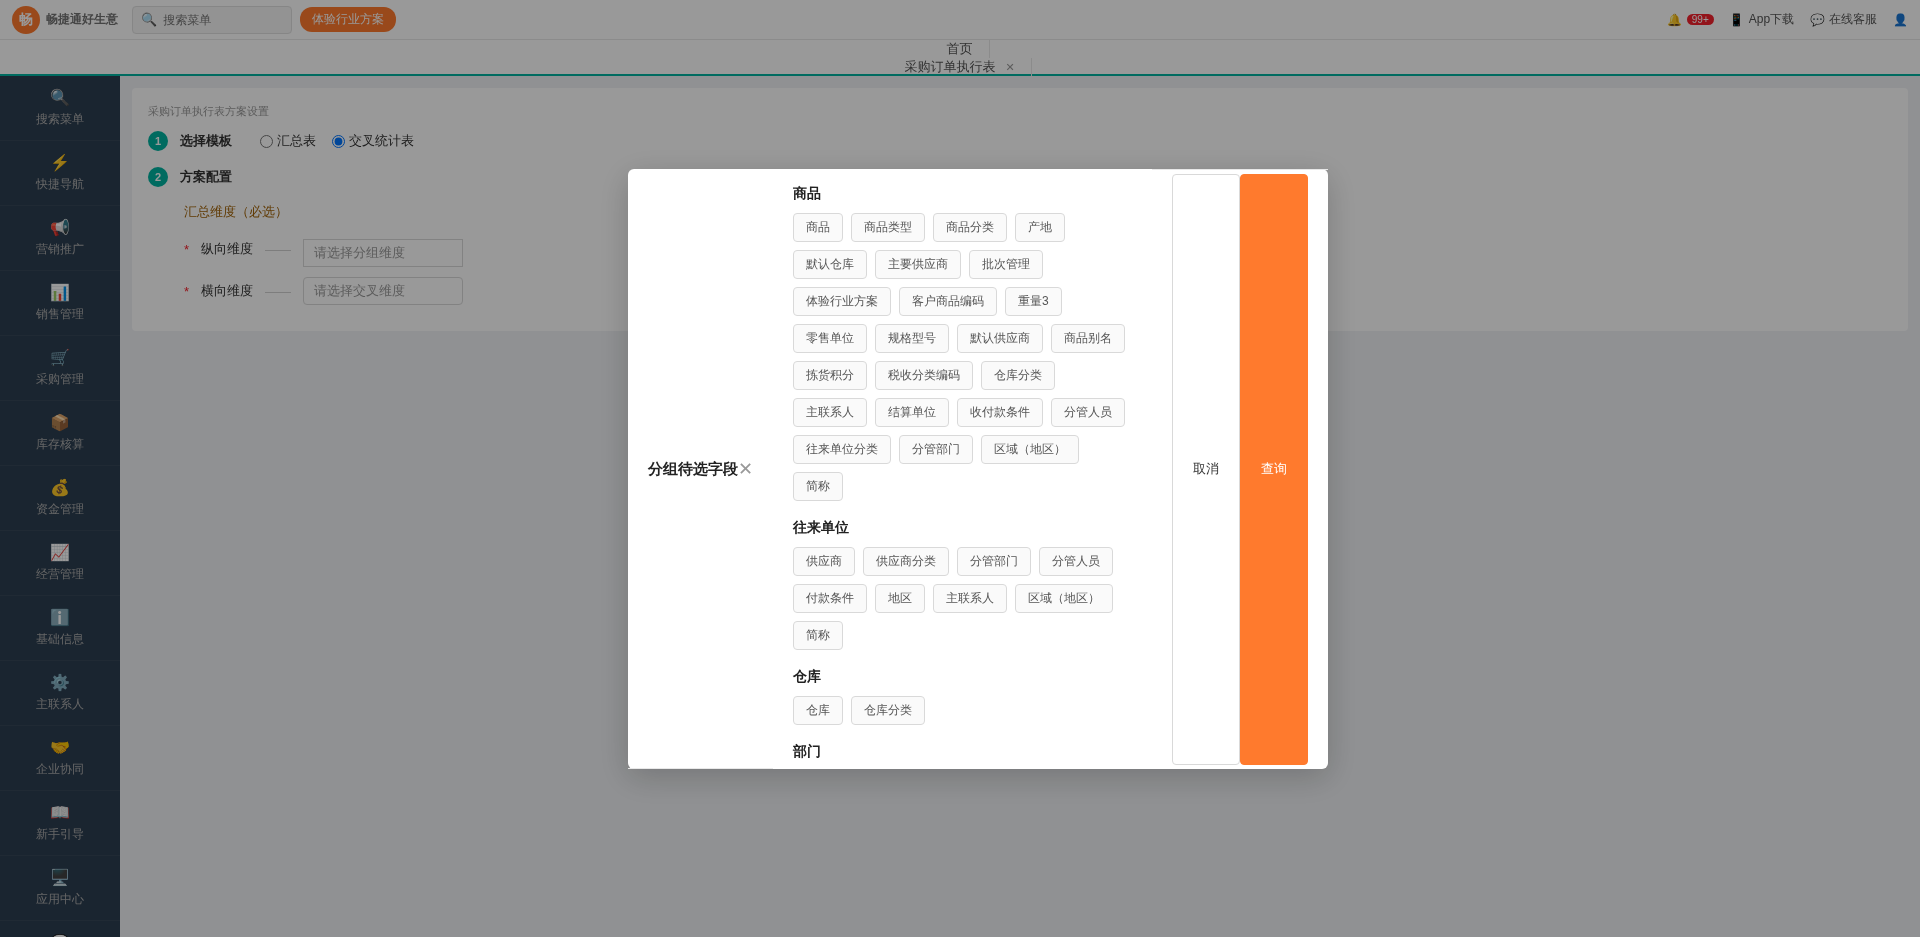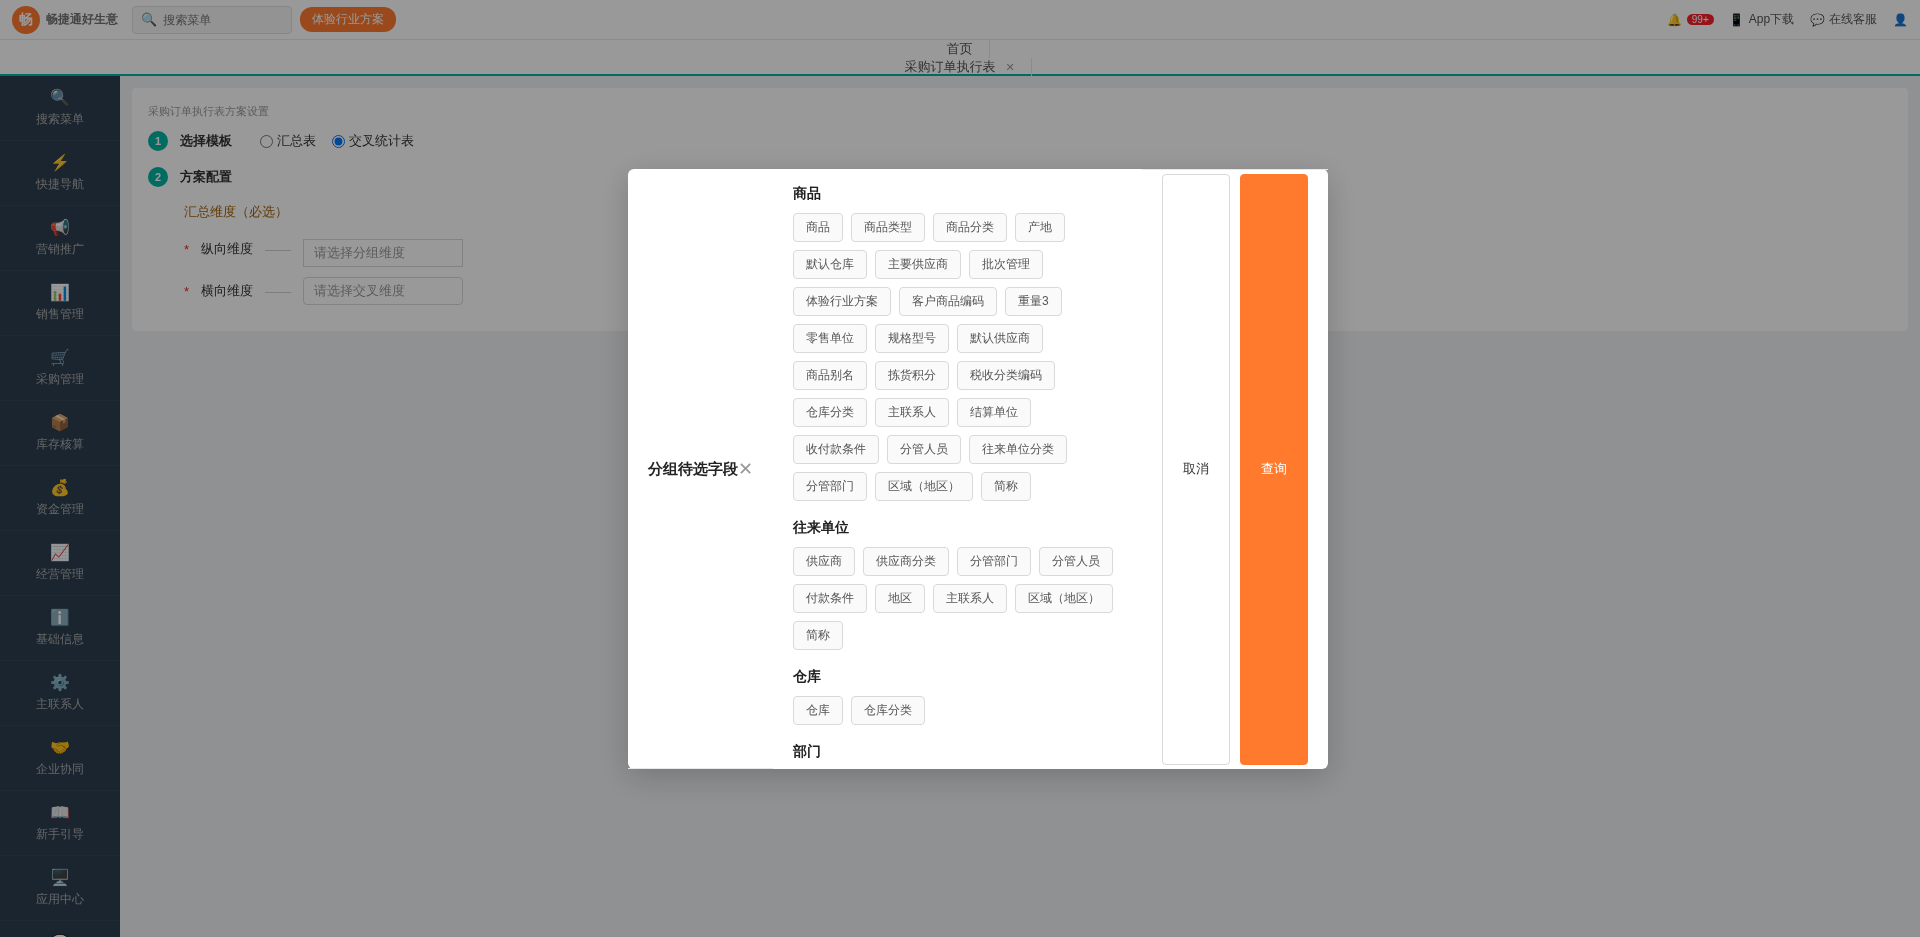--- a/index.html
+++ b/index.html
@@ -203,21 +203,20 @@
     }
     .modal-body {
       flex: 1;
       overflow-y: auto;
       padding: 16px 20px;
     }
     .modal-footer {
       padding: 4px 20px;
       display: flex;
       justify-content: space-between;
-      gap: 10px;
       border-top: 1px solid #e8e8e8;
     }
     .modal-footer-btn {
       padding: 6px 20px;
       border-radius: 4px;
       cursor: pointer;
       font-size: 13px;
       border: 1px solid #d9d9d9;
       background: #fff;
       color: #333;

